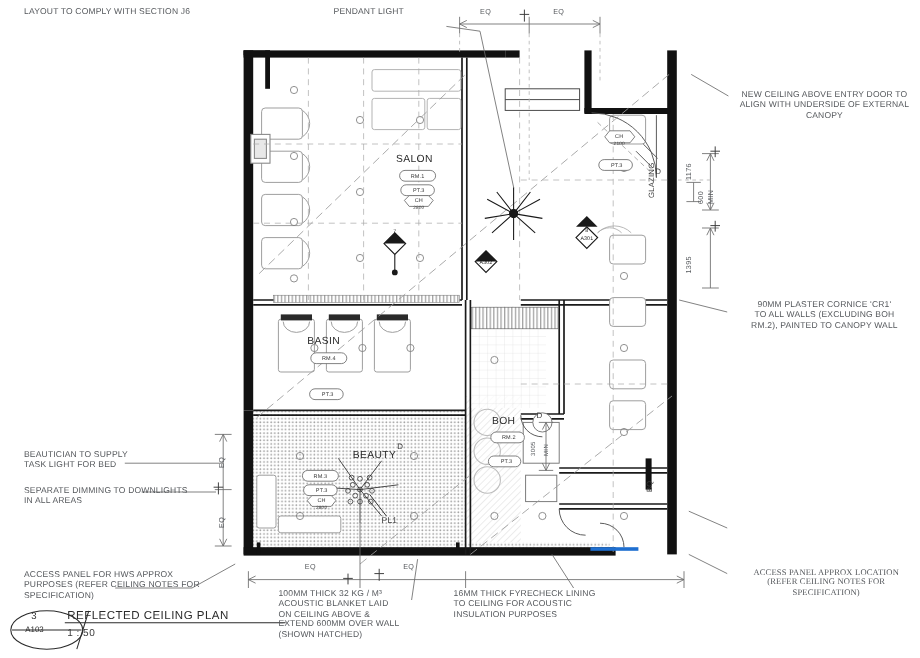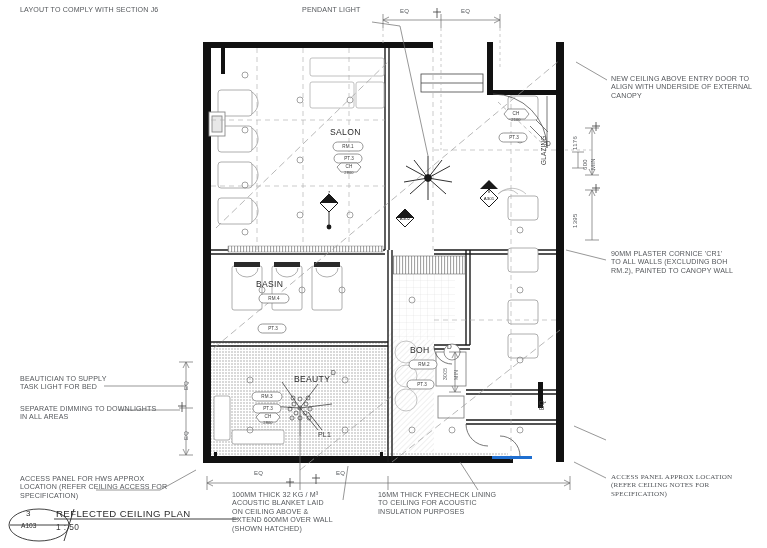--- a/index.html
+++ b/index.html
@@ -18,21 +18,21 @@
 
   
   .note {
     position: absolute;
     font-size: 7.1px;
     line-height: 8.4px;
     letter-spacing: 0.15px;
     color: #55585c;
     white-space: pre-line;
   }
-  .note.r { text-align: left; }
+  .note.r { text-align: center; }
 
   
   #plan { position: absolute; left: 0; top: 0; width: 767px; height: 548px; }
 
   
   .roomname {
     position: absolute;
     font-size: 8.6px;
     letter-spacing: 0.3px;
     color: #2b2b2b;
@@ -464,21 +464,21 @@
     <g transform="translate(8,508)">
       <ellipse cx="31" cy="17" rx="30" ry="16" fill="none" stroke="#2b2b2b" stroke-width="0.9"></ellipse>
       <path d="M2 17 H60" stroke="#2b2b2b" stroke-width="0.9"></path>
       <path d="M56 33 L66 1" stroke="#2b2b2b" stroke-width="0.9"></path>
       <path d="M46 11 H230" stroke="#2b2b2b" stroke-width="0.9"></path>
     </g>
   </svg>
 
   <div class="note" style="left:20px; top:6px;">LAYOUT TO COMPLY WITH SECTION J6</div>
 
-  <div class="note" style="left:302px; top:6px;">PENDANT LIGHT</div>
+  <div class="note" style="left:278px; top:6px;">PENDANT LIGHT</div>
 
   <div class="note r" style="left:611px; top:75px; width:152px;">NEW CEILING ABOVE ENTRY DOOR TO
 ALIGN WITH UNDERSIDE OF EXTERNAL
 CANOPY</div>
 
   <div class="note r" style="left:611px; top:250px; width:152px;">90MM PLASTER CORNICE 'CR1'
 TO ALL WALLS (EXCLUDING BOH
 RM.2), PAINTED TO CANOPY WALL</div>
 
 
@@ -486,21 +486,21 @@
 (REFER CEILING NOTES FOR
 SPECIFICATION)</div>
 
   <div class="note" style="left:20px; top:405px; width:165px;">SEPARATE DIMMING TO DOWNLIGHTS
 IN ALL AREAS</div>
 
   <div class="note" style="left:20px; top:375px; width:130px;">BEAUTICIAN TO SUPPLY
 TASK LIGHT FOR BED</div>
 
   <div class="note" style="left:20px; top:475px; width:160px;">ACCESS PANEL FOR HWS APPROX
-LOCATION (REFER CEILING ACCESS FOR
+PURPOSES (REFER CEILING NOTES FOR
 SPECIFICATION)</div>
 
   <div class="note" style="left:232px; top:491px; width:125px;">100MM THICK 32 KG / M³
 ACOUSTIC BLANKET LAID
 ON CEILING ABOVE &amp;
 EXTEND 600MM OVER WALL
 (SHOWN HATCHED)</div>
 
   <div class="note" style="left:378px; top:491px; width:135px;">16MM THICK FYRECHECK LINING
 TO CEILING FOR ACOUSTIC

